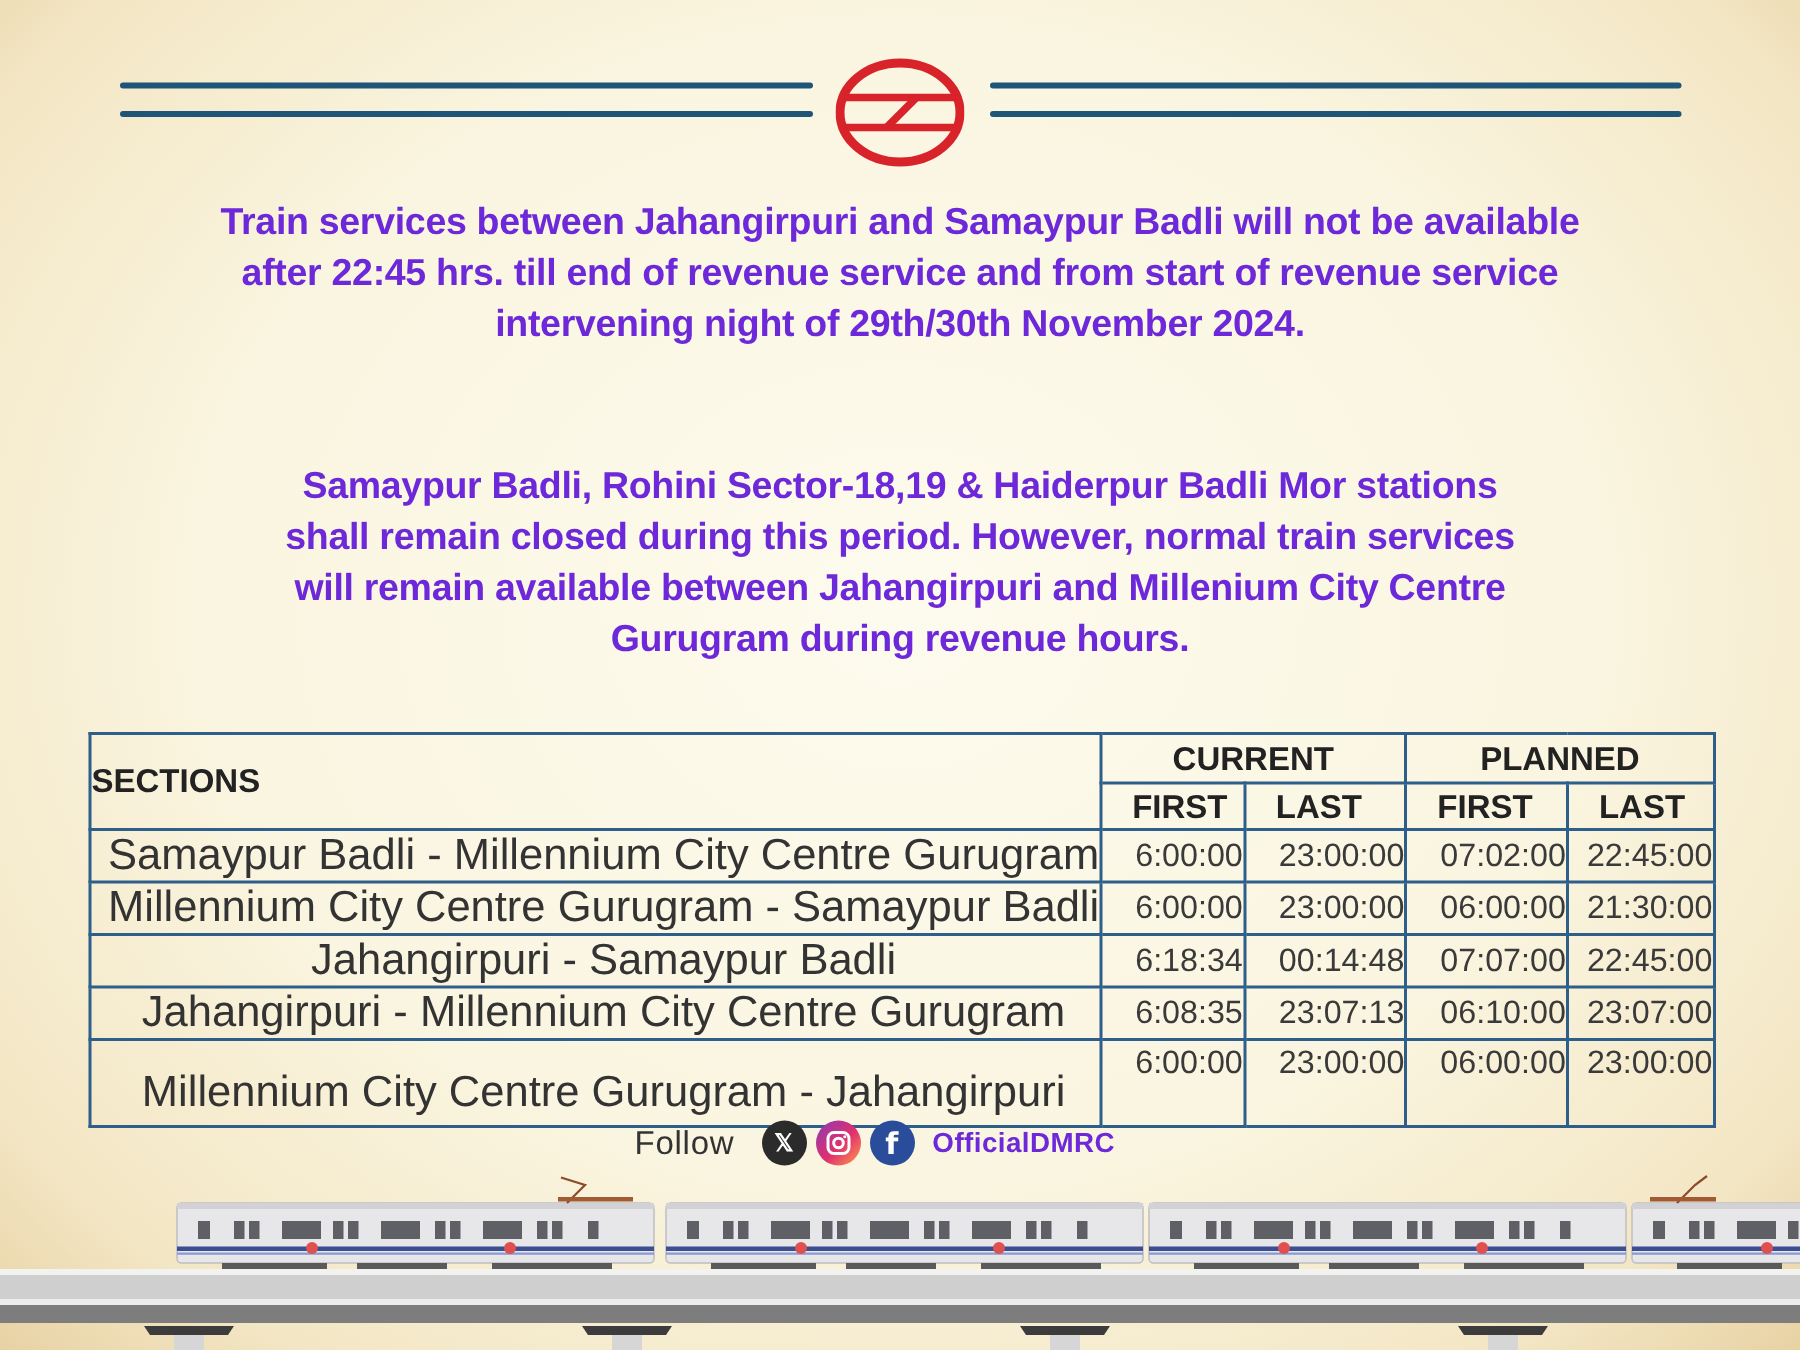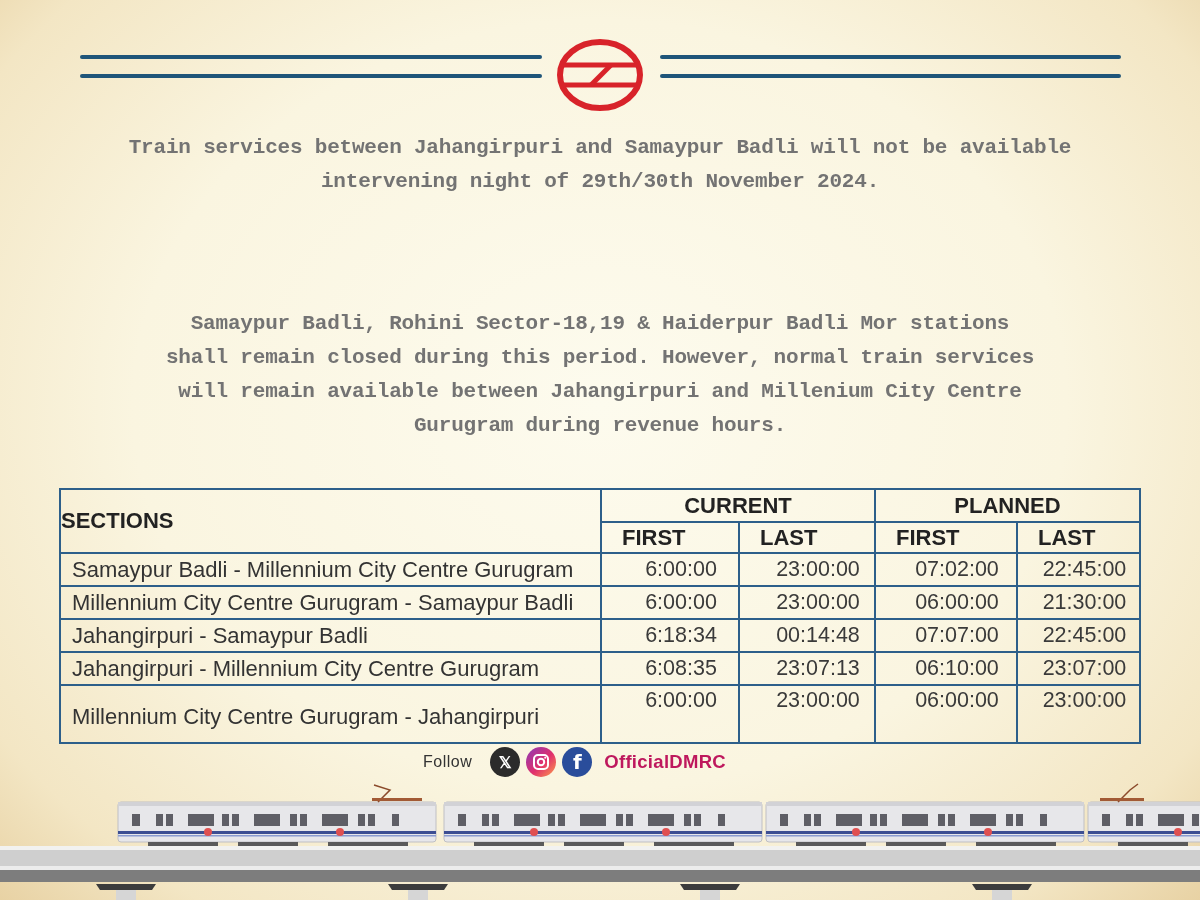--- a/index.html
+++ b/index.html
@@ -7,75 +7,76 @@
     width: 1200px; height: 900px; overflow: hidden; position: relative;
     background: radial-gradient(ellipse at 50% 45%, #fdfbee 0%, #faf5e0 55%, #f3e6c4 85%, #e8d2a4 100%);
     font-family: "Liberation Sans", sans-serif;
     color: #1b1b1b;
   }
   .header { position: absolute; top: 38px; left: 0; width: 1200px; height: 76px; }
   .hline { position: absolute; height: 4px; background: #1f5579; border-radius: 2px; }
   .logo { position: absolute; left: 557px; top: 0px; width: 86px; height: 74px; }
   .notice {
     position: absolute; left: 60px; width: 1080px; text-align: center;
-    font-weight: bold; font-size: 21px; line-height: 34px; letter-spacing: -0.2px;
-    font-family: Liberation Mono, monospace; color: #737373;
+    font-weight: bold; font-size: 25px; line-height: 34px; letter-spacing: -0.2px;
+    font-family: Liberation Sans, sans-serif; color: #6d28d9;
   }
   .p1 { top: 131px; }
   .p2 { top: 307px; }
   .p2 span, .p1 span { display: block; }
   table.sched {
     position: absolute; left: 59px; top: 488px; width: 1082px;
     border-collapse: collapse; font-family: "Liberation Sans", sans-serif;
     font-stretch: condensed;
   }
   table.sched td, table.sched th {
     border: 2px solid #2d5f8a; padding: 0; height: 31px;
   }
   table.sched th { font-weight: bold; font-size: 22px; color: #222; }
   th.sections { width: 539px; text-align: left; vertical-align: middle; margin-left: 16px; }
   th.group { height: 35px; text-align: center; padding-top: 4px; }
   th.sub { font-weight: bold; font-size: 22px; color: #3a3a3a; text-align: left; padding-left: 20px !important; height: 29px !important; }
-  td.sec { font-size: 22px; color: #333; padding-left: 11px !important; text-align: left; white-space: nowrap; }
+  td.sec { font-size: 29px; color: #333; padding-left: 11px !important; text-align: center; white-space: nowrap; }
   td.t { font-size: 21.5px; color: #3a3a3a; padding-left: 22px !important; text-align: center; }
   col.c1 { width: 541px; }
   col.c2 { width: 138px; }
   col.c3 { width: 136px; }
   col.c4 { width: 142px; }
   col.c5 { width: 123px; }
   .follow {
     position: absolute; top: 746px; left: 423px; height: 32px;
     display: flex; align-items: center; gap: 6px;
   }
-  .follow-label { font-size: 16px; color: #333; margin-right: 12px; letter-spacing: 0.5px; }
+  .follow-label { font-size: 22px; color: #333; margin-right: 12px; letter-spacing: 0.5px; }
   .soc { width: 30px; height: 30px; border-radius: 50%; display: flex; align-items: center; justify-content: center; color: #fff; font-weight: bold; font-size: 17px; }
   .soc.x { background: #2b2b2b; font-size: 16px; }
   .soc.ig { background: linear-gradient(135deg, #8a3ab9 0%, #e1306c 55%, #fd9d4b 100%); }
   .soc.fb { background: #2a4d9b; font-size: 20px; font-family: "DejaVu Sans", sans-serif; }
-  .handle { font-weight: bold; font-size: 18.5px; color: #be185d; margin-left: 6px; letter-spacing: 0.3px; }
+  .handle { font-weight: bold; font-size: 18.5px; color: #6d28d9; margin-left: 6px; letter-spacing: 0.3px; }
   .scene { position: absolute; left: 0; top: 780px; width: 1200px; height: 120px; }
 </style>
 </head>
 <body>
 
 <div class="header">
   <div class="hline" style="left:80px; top:17px; width:462px;"></div>
   <div class="hline" style="left:80px; top:36px; width:462px;"></div>
   <div class="hline" style="left:660px; top:17px; width:461px;"></div>
   <div class="hline" style="left:660px; top:36px; width:461px;"></div>
   <svg class="logo" viewBox="0 0 86 74">
     <ellipse cx="43" cy="37" rx="40" ry="33" fill="none" stroke="#d8232a" stroke-width="6"></ellipse>
     <line x1="6" y1="27" x2="80" y2="27" stroke="#d8232a" stroke-width="5"></line>
     <line x1="6" y1="47" x2="80" y2="47" stroke="#d8232a" stroke-width="5"></line>
     <line x1="54" y1="27" x2="34" y2="47" stroke="#d8232a" stroke-width="5"></line>
   </svg>
 </div>
 
 <div class="notice p1">
   <span>Train services between Jahangirpuri and Samaypur Badli will not be available</span>
+  <span>after 22:45 hrs. till end of revenue service and from start of revenue service</span>
   <span>intervening night of 29th/30th November 2024.</span>
 </div>
 
 <div class="notice p2">
   <span>Samaypur Badli, Rohini Sector-18,19 &amp; Haiderpur Badli Mor stations</span>
   <span>shall remain closed during this period. However, normal train services</span>
   <span>will remain available between Jahangirpuri and Millenium City Centre</span>
   <span>Gurugram during revenue hours.</span>
 </div>
 

